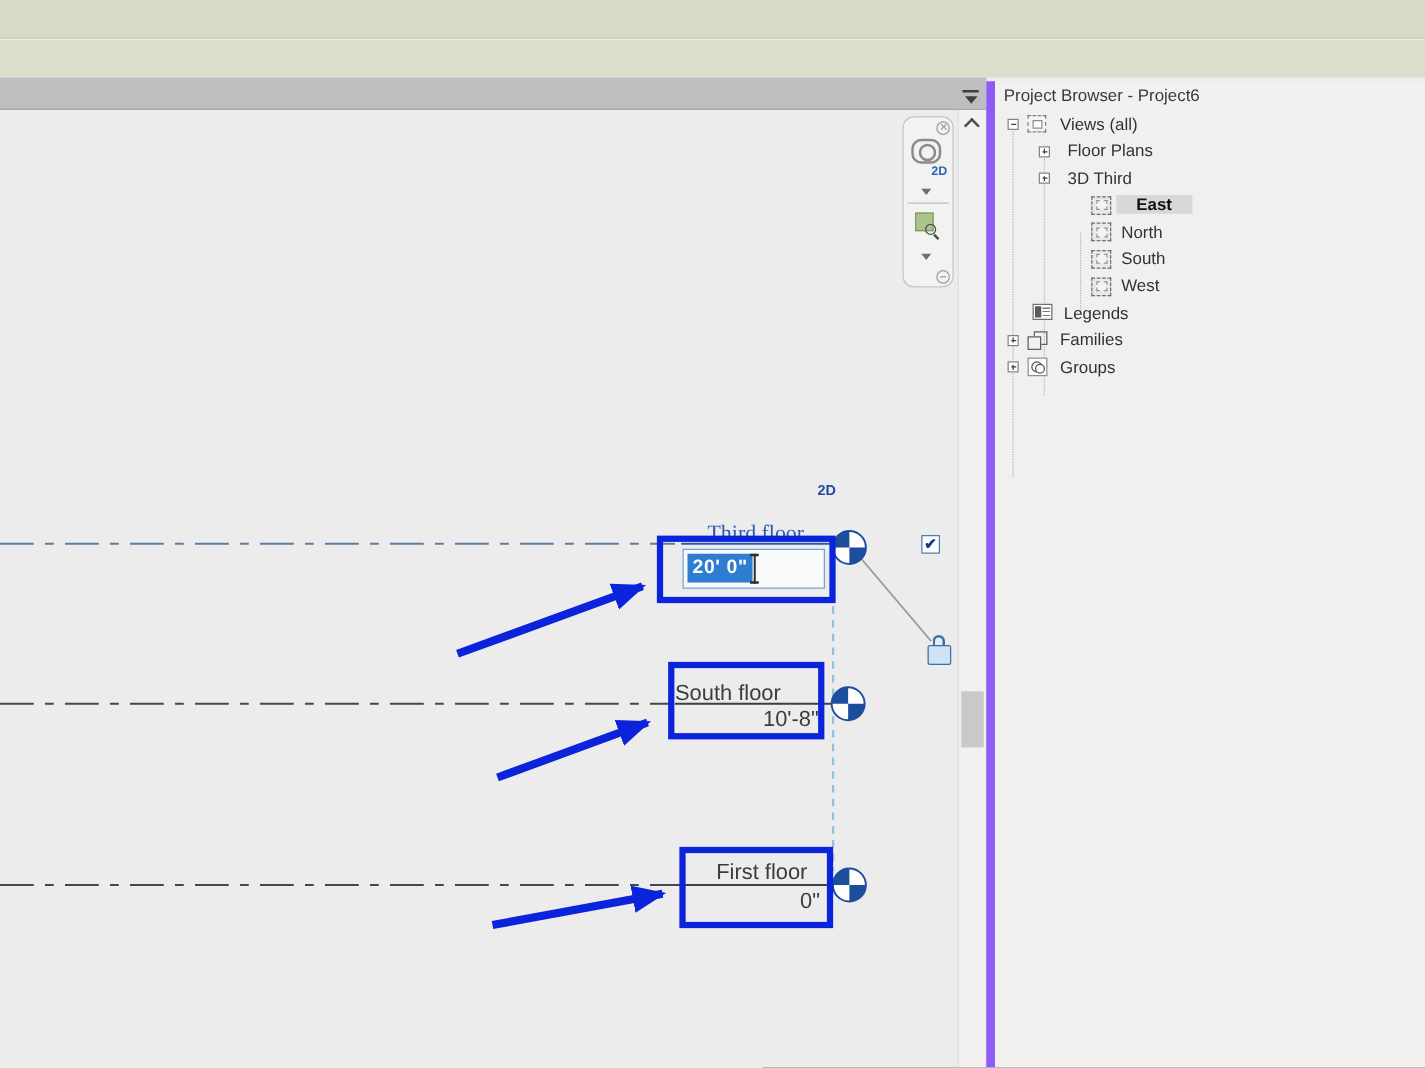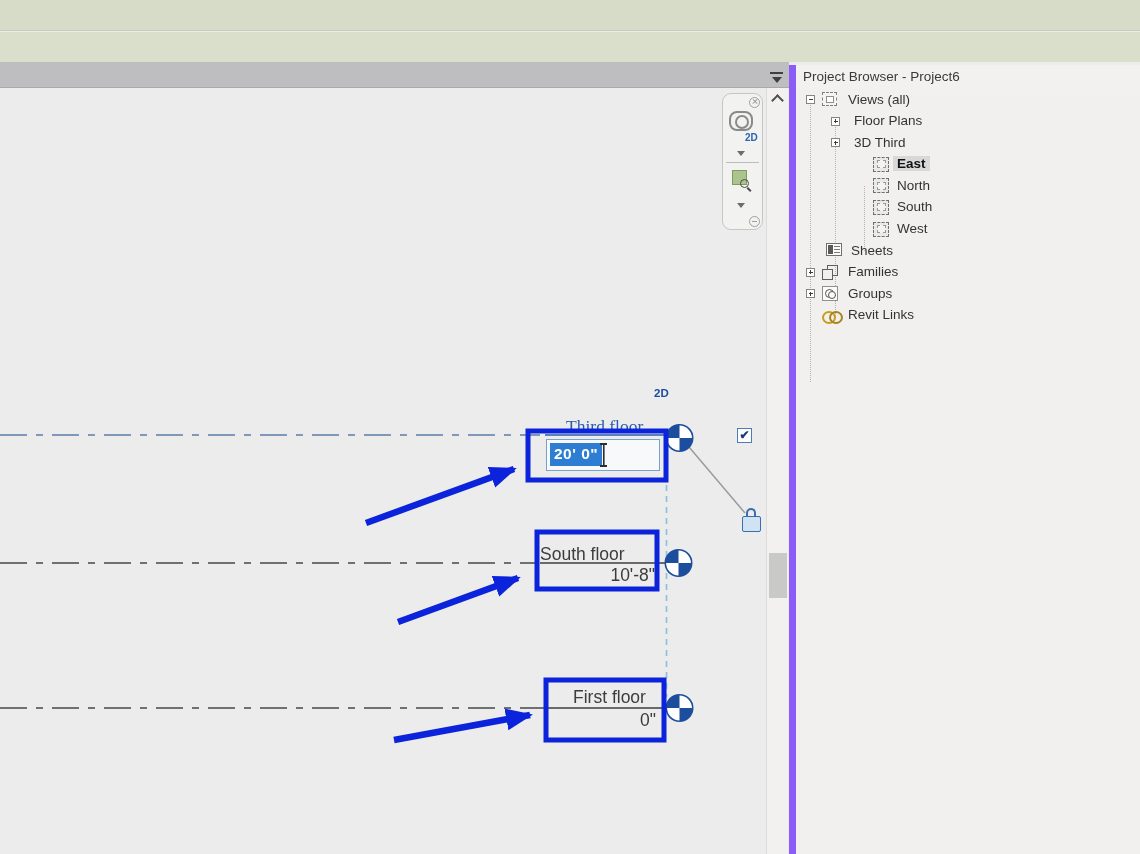--- a/index.html
+++ b/index.html
@@ -62,21 +62,21 @@
   .lock .shackle{position:absolute;left:4px;top:0;width:10px;height:10px;border:2.2px solid #3a6fae;border-bottom:none;border-radius:5px 5px 0 0;}
   .lock .body{position:absolute;left:0;top:8px;width:19px;height:16px;background:#cfe3f2;border:1.6px solid #3a6fae;border-radius:2px;}
 
   
   .panel{position:absolute;left:789px;top:65px;width:351px;height:789px;background:#f1f0ee;border-left:7px solid #8b5cf6;}
   .panel-header{position:absolute;left:0;top:0;width:100%;height:24px;background:#f2f1f0;
                 font-size:13.5px;color:#3a3a3a;line-height:23px;padding-left:7px;}
   .tree{position:absolute;left:0;top:24px;width:100%;bottom:0;}
   .trow{position:relative;height:21.6px;font-size:13.5px;color:#333;}
   .trow .lbl{position:absolute;top:2.5px;white-space:nowrap;}
-  .trow .lbl.selbg{background:#d8d8d8;font-weight:bold;color:#111;padding:0 4px;margin-left:-4px;}
+  .trow .lbl.selbg{background:#d8d8d8;font-weight:bold;color:#111;padding:0 16px;margin-left:-4px;}
   .exp{position:absolute;top:6px;width:9px;height:9px;border:1px solid #848484;background:#fff;}
   .exp i{position:absolute;left:1.5px;top:3px;width:4px;height:1px;background:#3c3c3c;}
   .exp i.v{left:3px;top:1.5px;width:1px;height:4px;}
   .connector{position:absolute;border-left:1px dotted #b3b3b3;width:0;}
 
   
   .ic{position:absolute;top:3px;}
   .ic-views{width:15px;height:14px;border:1.4px dashed #7f7f7f;background:#f4f4f2;}
   .ic-views::before{content:"";position:absolute;inset:2.5px;border:1.2px solid #8f8f8f;background:#fdfdfd;}
   .ic-elev{width:16px;height:15px;border:1.5px dashed #6f6f6f;background:#e9e9e7;}
@@ -244,38 +244,34 @@
         <div class="trow">
           <span class="ic ic-elev" style="left: 77px;"></span>
           <span class="lbl" style="left: 101px;">South</span>
         </div>
         <div class="trow">
           <span class="ic ic-elev" style="left: 77px;"></span>
           <span class="lbl" style="left: 101px;">West</span>
         </div>
         <div class="trow">
           <span class="ic ic-legends" style="left: 30px;"></span>
-          <span class="lbl" style="left: 55px;">Sheets</span>
+          <span class="lbl" style="left: 55px;">Legends</span>
         </div>
         <div class="trow">
           <span class="exp" style="left: 10px;">
             <i></i>
             <i class="v"></i>
           </span>
           <span class="ic ic-fam" style="left: 26px;"></span>
           <span class="lbl" style="left: 52px;">Families</span>
         </div>
         <div class="trow">
           <span class="exp" style="left: 10px;">
             <i></i>
             <i class="v"></i>
           </span>
           <span class="ic ic-groups" style="left: 26px;"></span>
           <span class="lbl" style="left: 52px;">Groups</span>
         </div>
-        <div class="trow">
-          <span class="ic ic-links" style="left: 26px;"></span>
-          <span class="lbl" style="left: 52px;">Revit Links</span>
-        </div>
       </div>
   </div>
 
 </div>
 
 </body></html>

